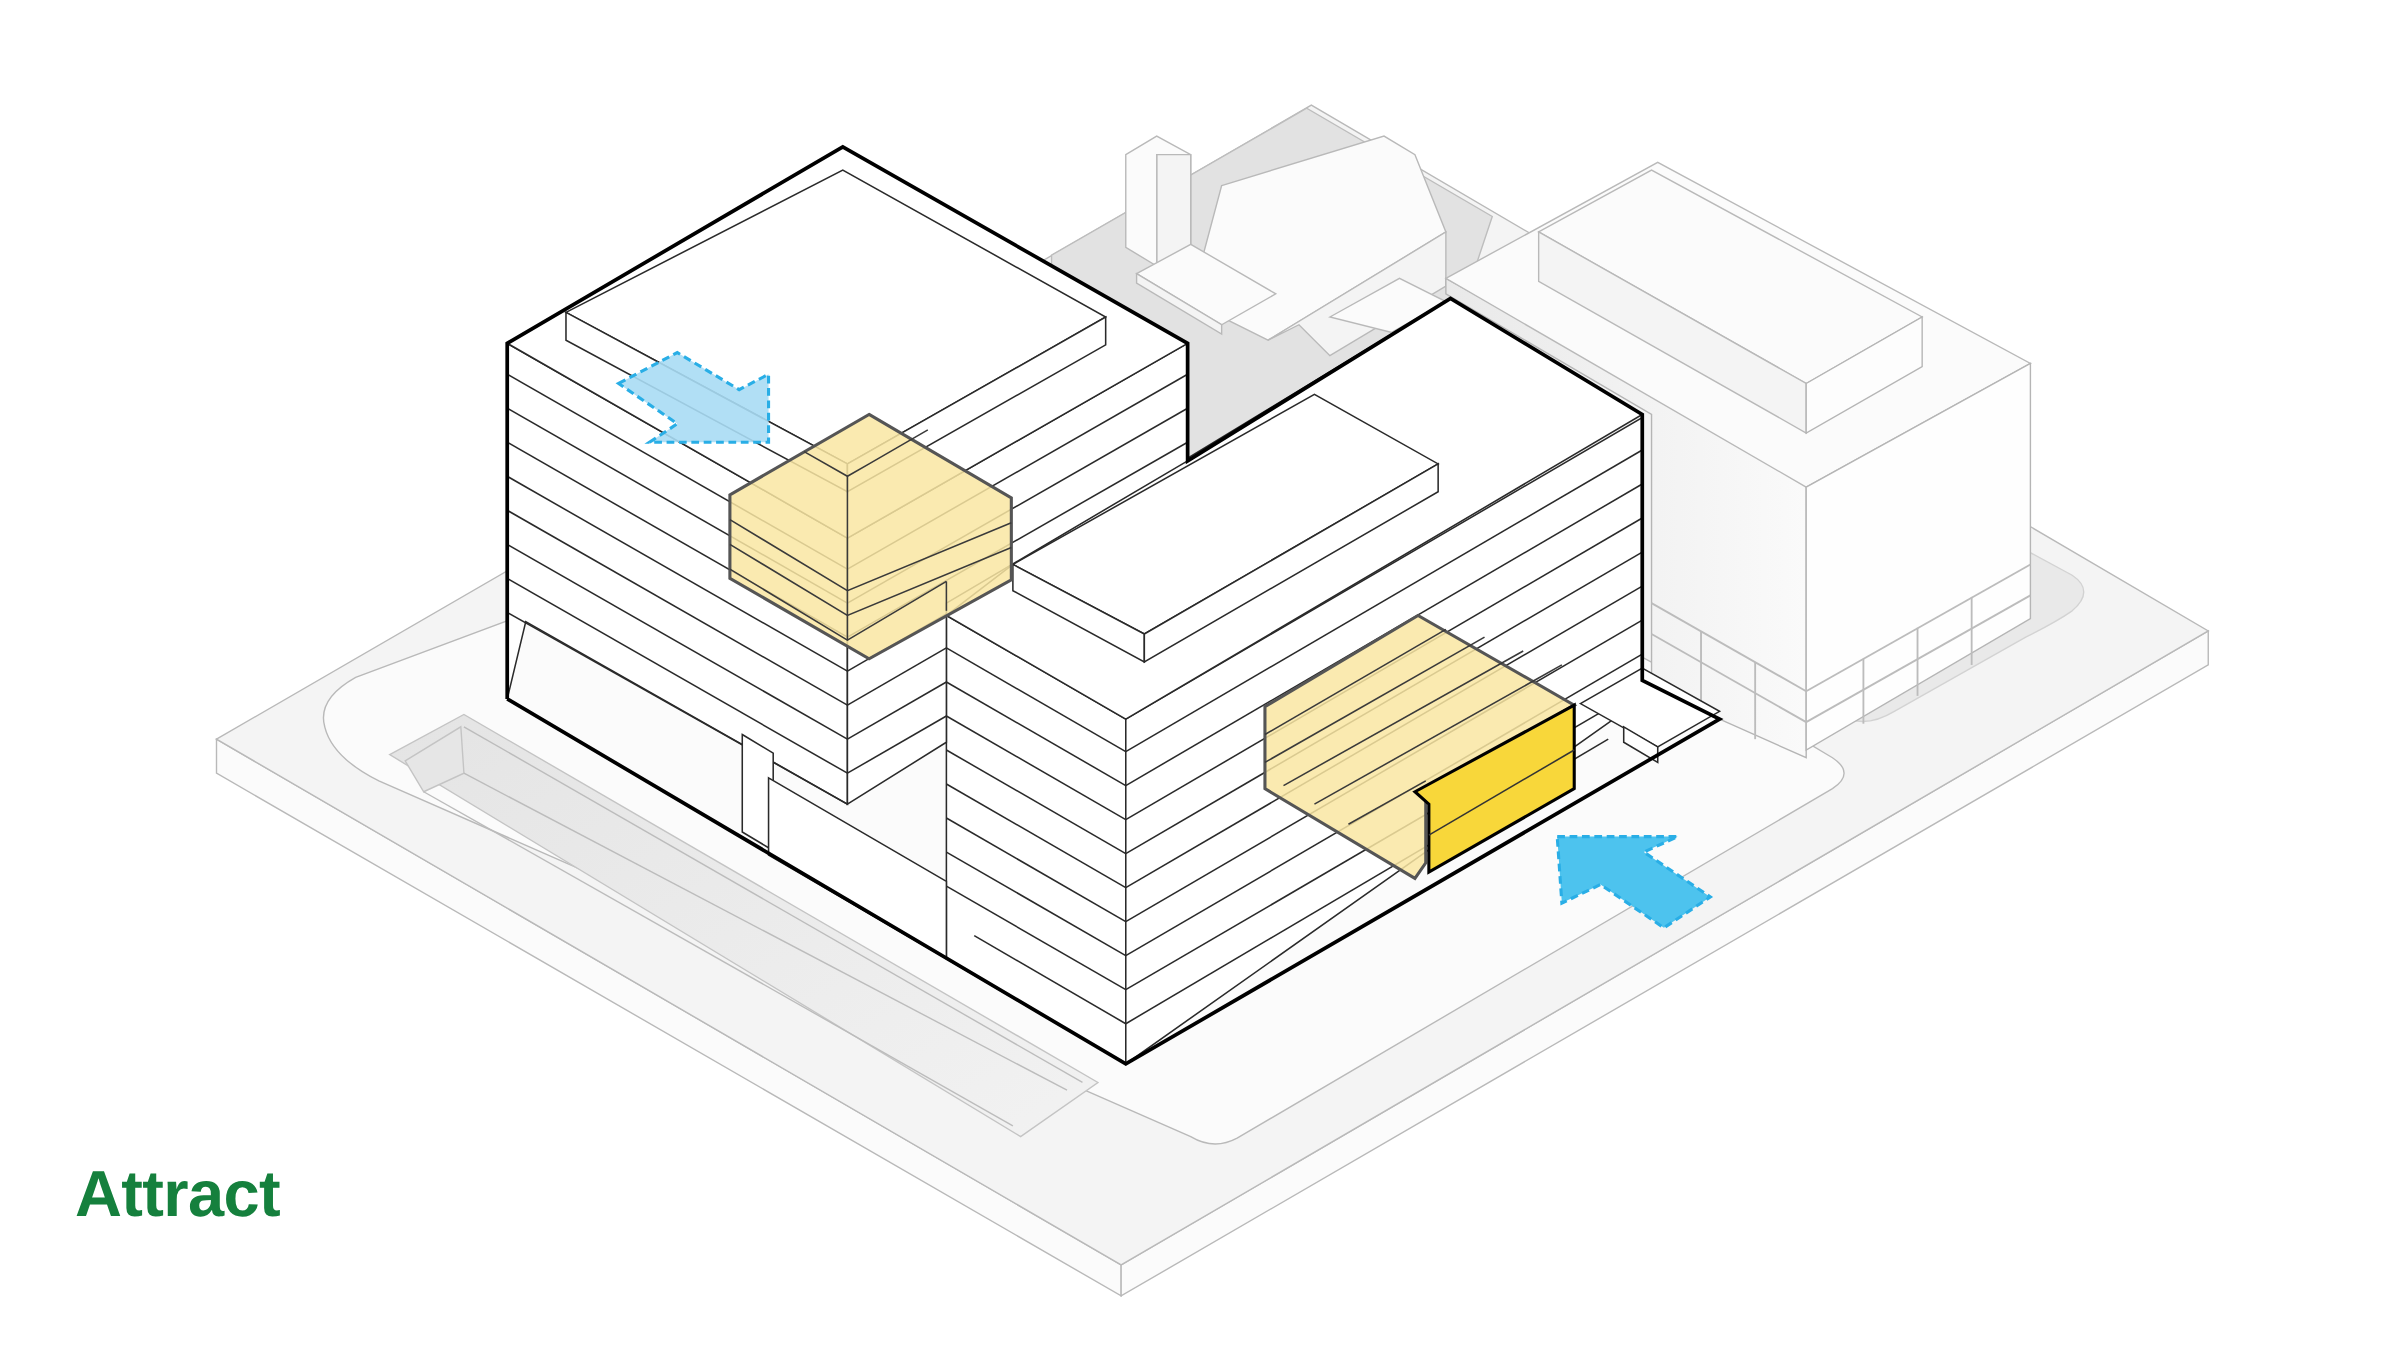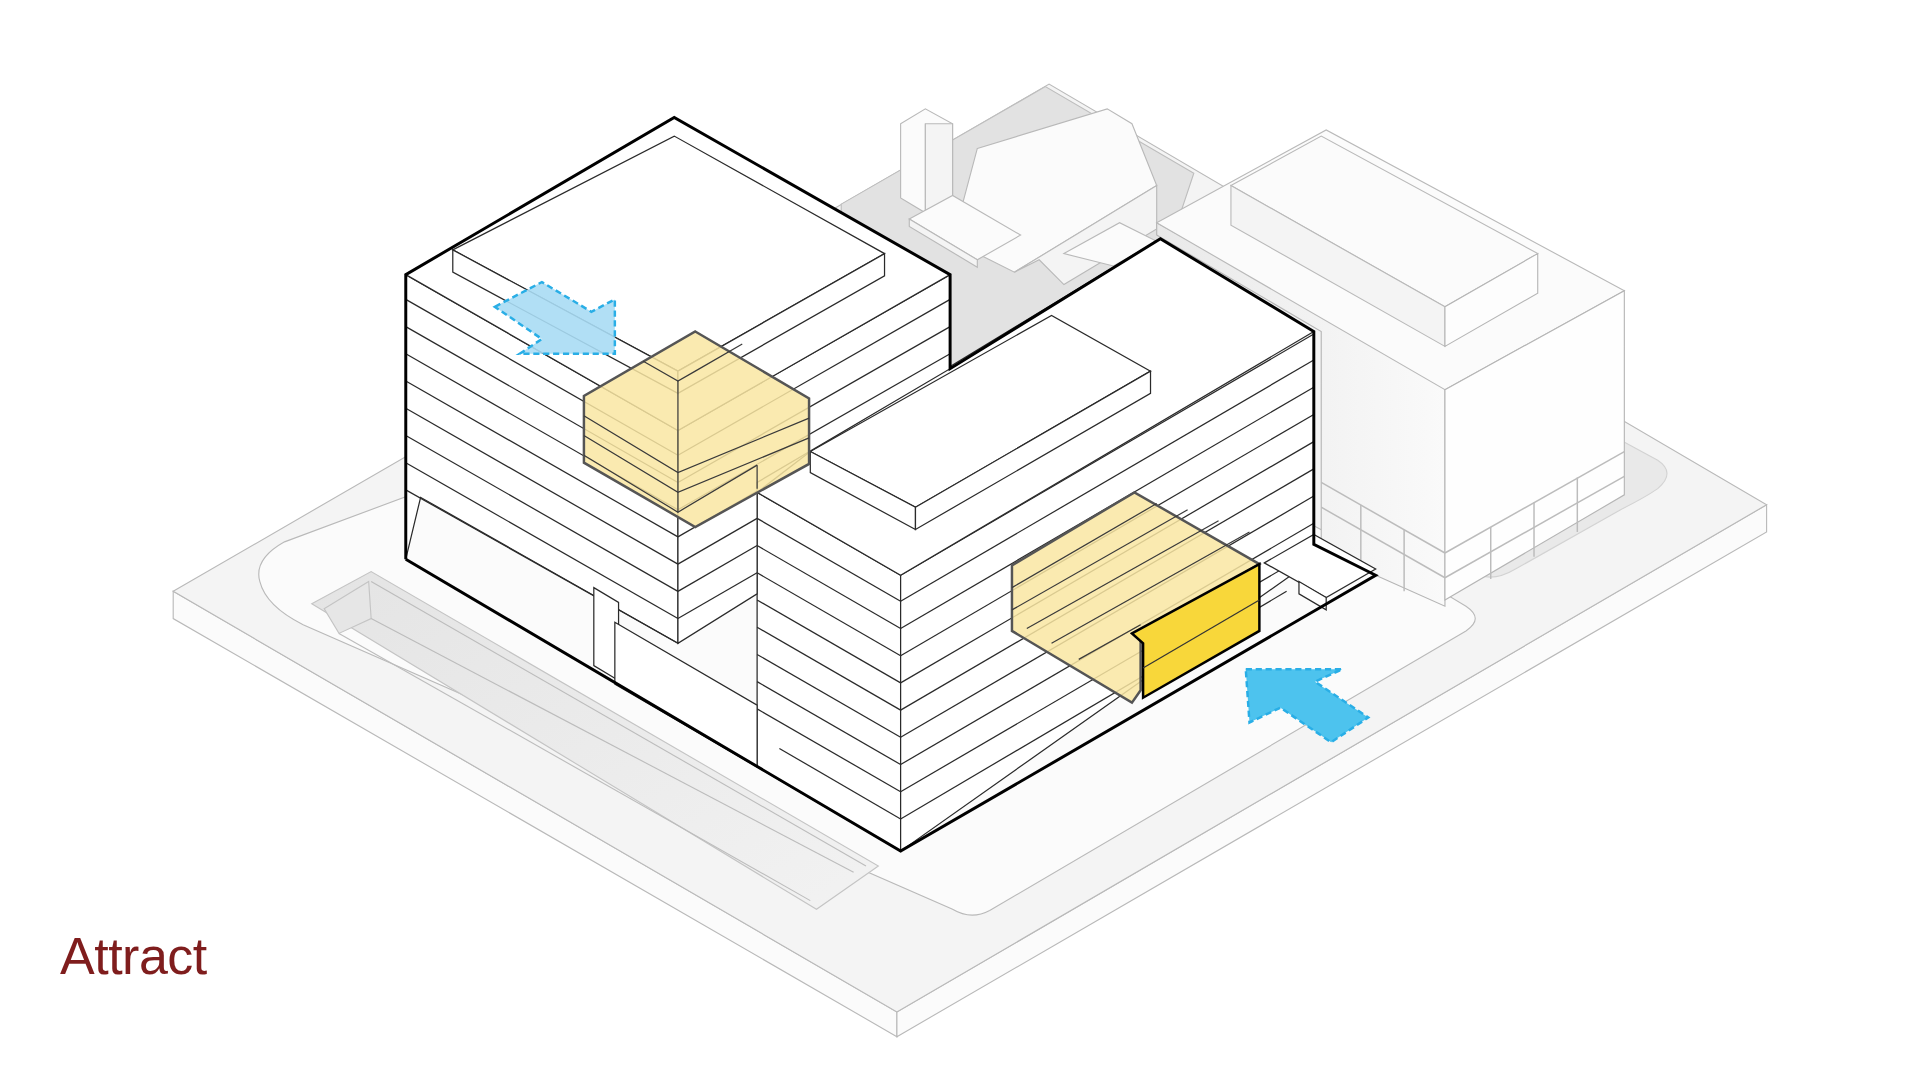--- a/index.html
+++ b/index.html
@@ -1,21 +1,21 @@
 <!DOCTYPE html>
 <html><head>
 <meta charset="utf-8">
 <style>
   html, body { margin: 0; padding: 0; background: #ffffff; }
   body { width: 1920px; height: 1080px; position: relative; overflow: hidden; }
   #diagram { position: absolute; left: 0; top: 0; width: 1920px; height: 1080px; }
   .caption {
     position: absolute; left: 60px; top: 926px;
     font-family: "Liberation Sans", "DejaVu Sans", sans-serif;
-    font-size: 52px; font-weight: 400; color: #7f1d1d; letter-spacing: -0.5px;
+    font-size: 52px; font-weight: 700; color: #15803d; letter-spacing: -0.5px;
   }
   .ctx { fill: #f4f4f4; stroke: #b9b9b9; stroke-width: 0.9; }
   .ctx-w { fill: #fbfbfb; stroke: #b9b9b9; stroke-width: 0.9; }
   .ctx-d { fill: #e2e2e2; stroke: #bdbdbd; stroke-width: 0.9; }
   .ctx-line { fill: none; stroke: #bcbcbc; stroke-width: 0.9; }
   .bld { fill: #ffffff; stroke: #2a2a2a; stroke-width: 1; }
   .floor { fill: none; stroke: #2a2a2a; stroke-width: 1; }
   .outline { fill: none; stroke: #000; stroke-width: 2.4; stroke-linejoin: miter; }
   .ylw-l { stroke: #555; stroke-width: 2; }
   .ylw-line { fill: none; stroke: #3a3a3a; stroke-width: 1; }

